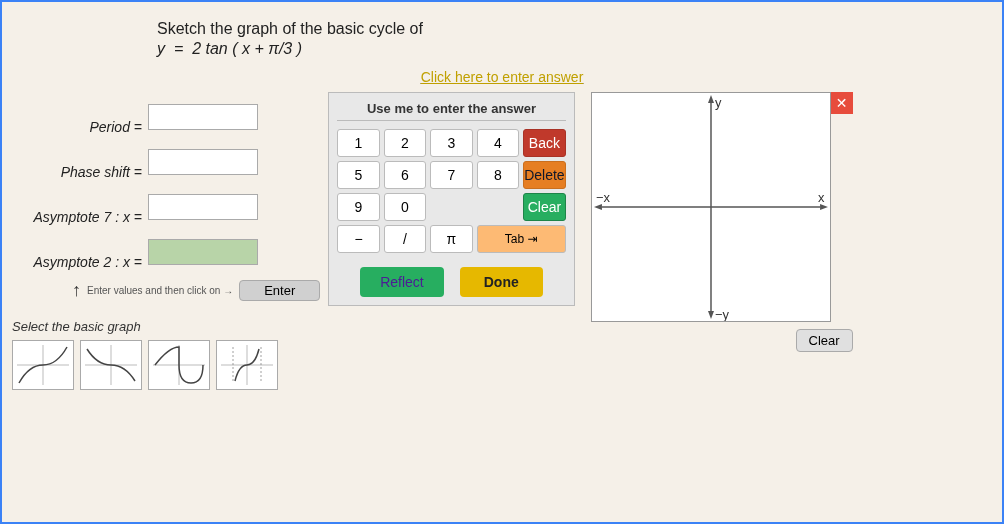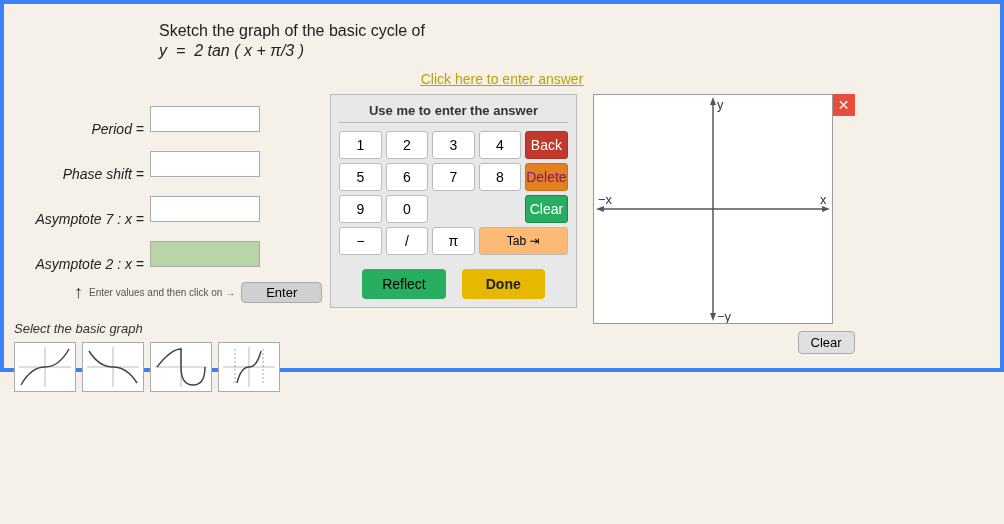--- a/index.html
+++ b/index.html
@@ -7,23 +7,23 @@
       font-family: Arial, sans-serif;
       background: #f5f0e8;
       width: 1004px;
       height: 524px;
       overflow: hidden;
       position: relative;
     }
 
     .outer-container {
       width: 1004px;
-      height: 372px;
+      height: 524px;
       background: #f5f0e8;
-      border: 4px solid #3b82f6;
+      border: 2px solid #3b82f6;
       position: relative;
     }
 
     
     .header {
       padding: 18px 0 10px 155px;
     }
     .header-title {
       font-size: 16px;
       color: #222;
@@ -172,37 +172,37 @@
       cursor: pointer;
       min-width: 36px;
     }
     .key-btn.back-btn {
       background: #c0392b;
       color: white;
       border-color: #a93226;
     }
     .key-btn.delete-btn {
       background: #e67e22;
-      color: #701a75;
+      color: #0f172a;
       border-color: #ca6f1e;
     }
     .key-btn.clear-btn {
       background: #27ae60;
       color: white;
       border-color: #1e8449;
       grid-column: span 1;
     }
     .key-btn.tab-btn {
       background: #fdba74;
       border: 1px solid #bbb;
       font-size: 13px;
     }
     .reflect-btn {
       background: #27ae60;
-      color: #000000;
+      color: #4c1d95;
       border: none;
       border-radius: 4px;
       padding: 6px 20px;
       font-size: 14px;
       cursor: pointer;
     }
     .done-btn {
       background: #e6b800;
       color: #222;
       border: none;

